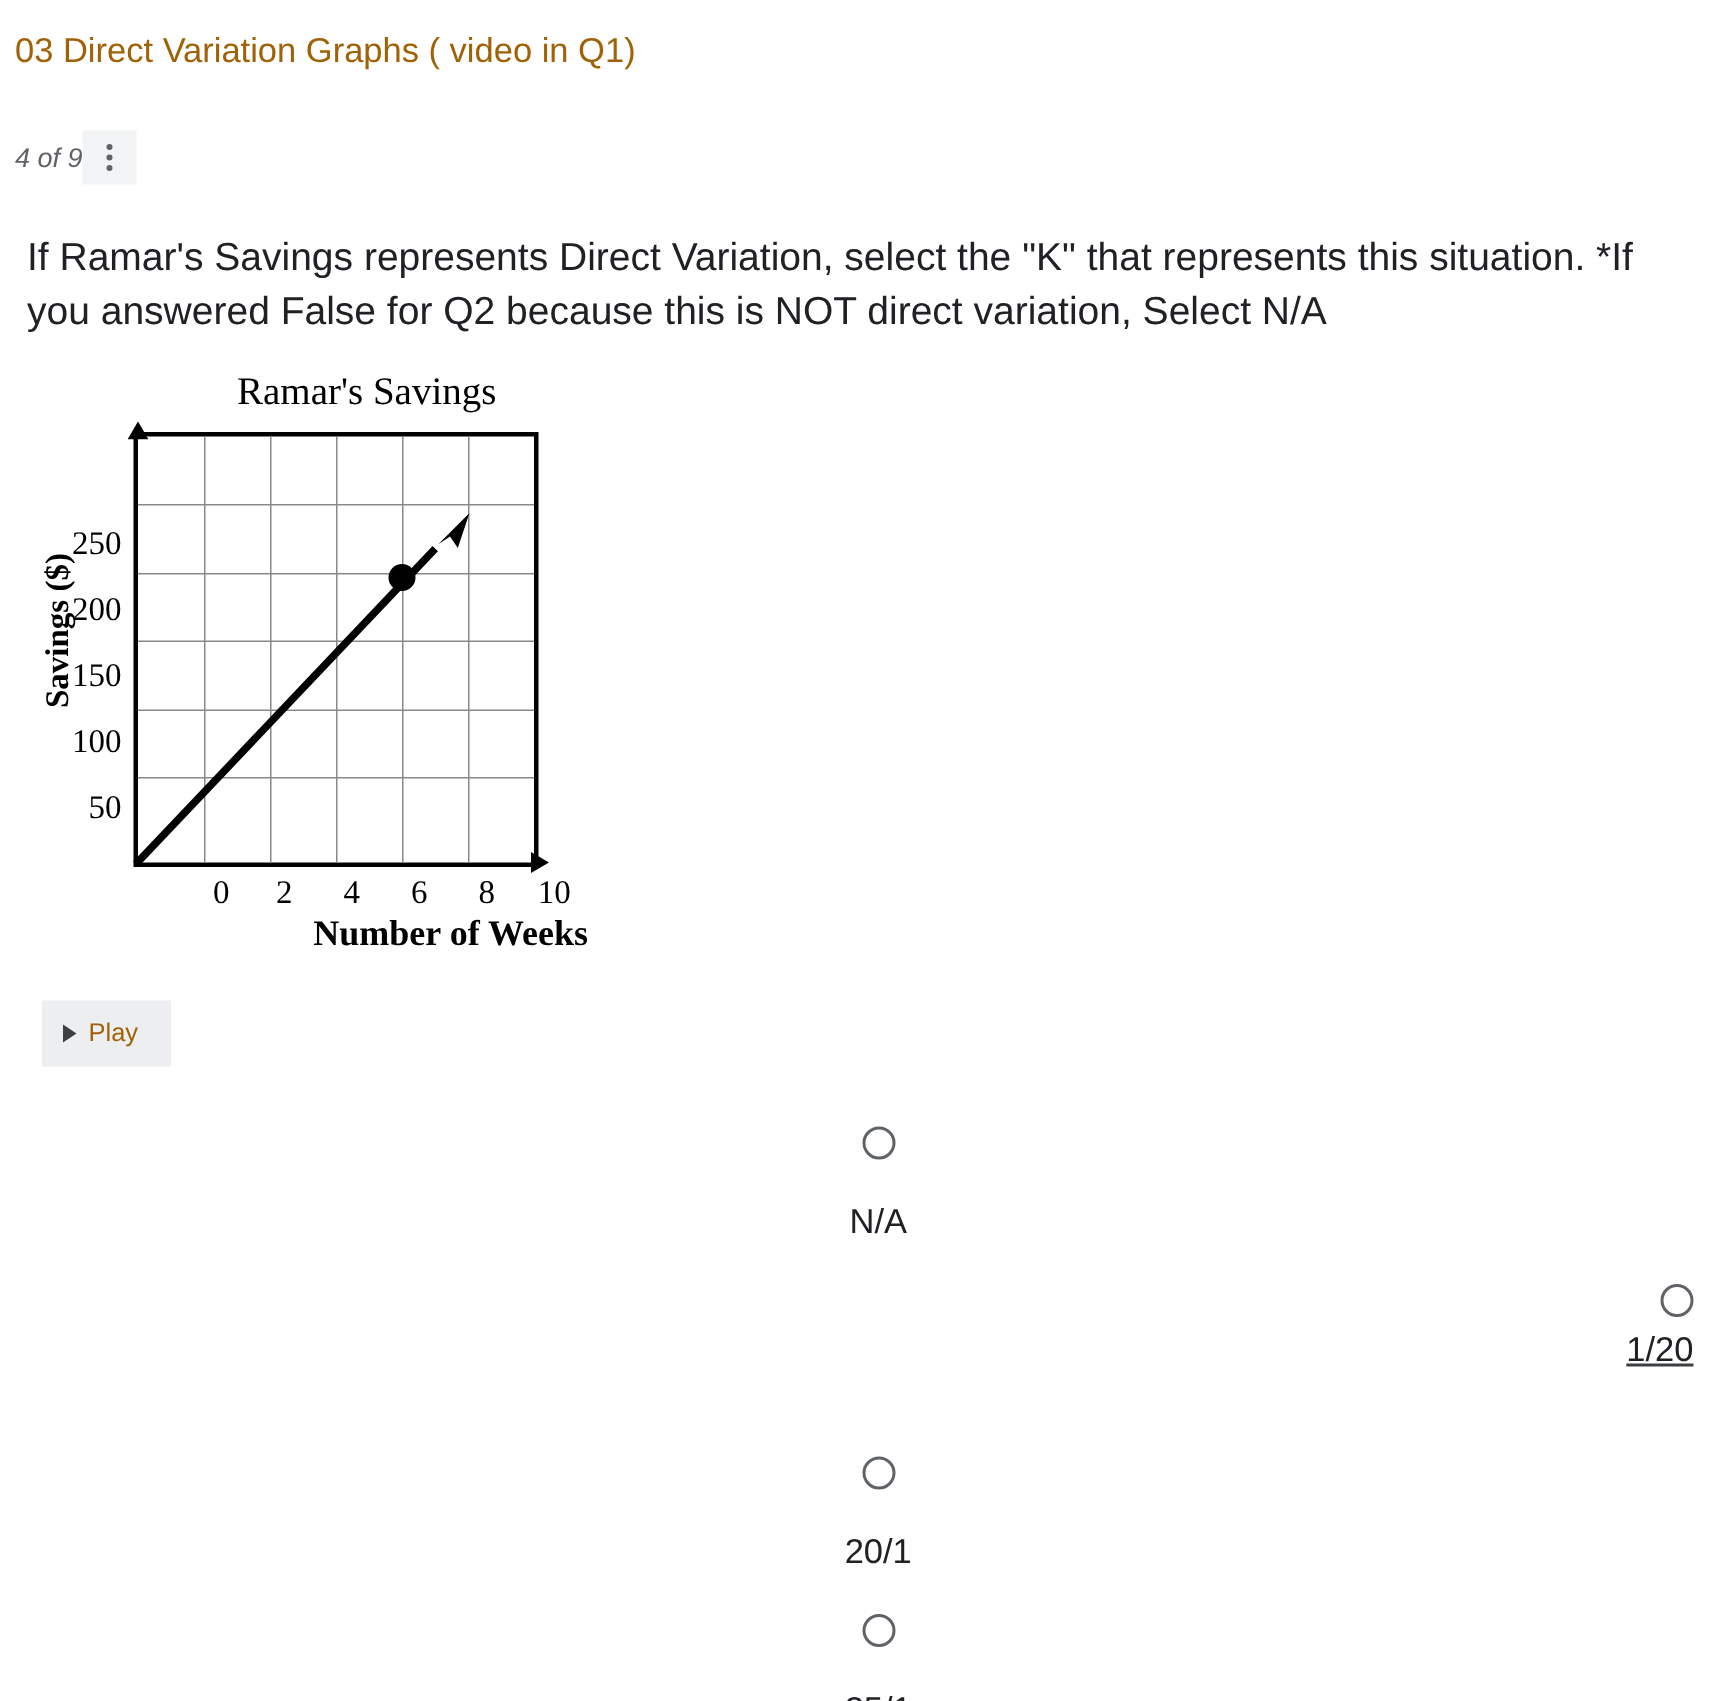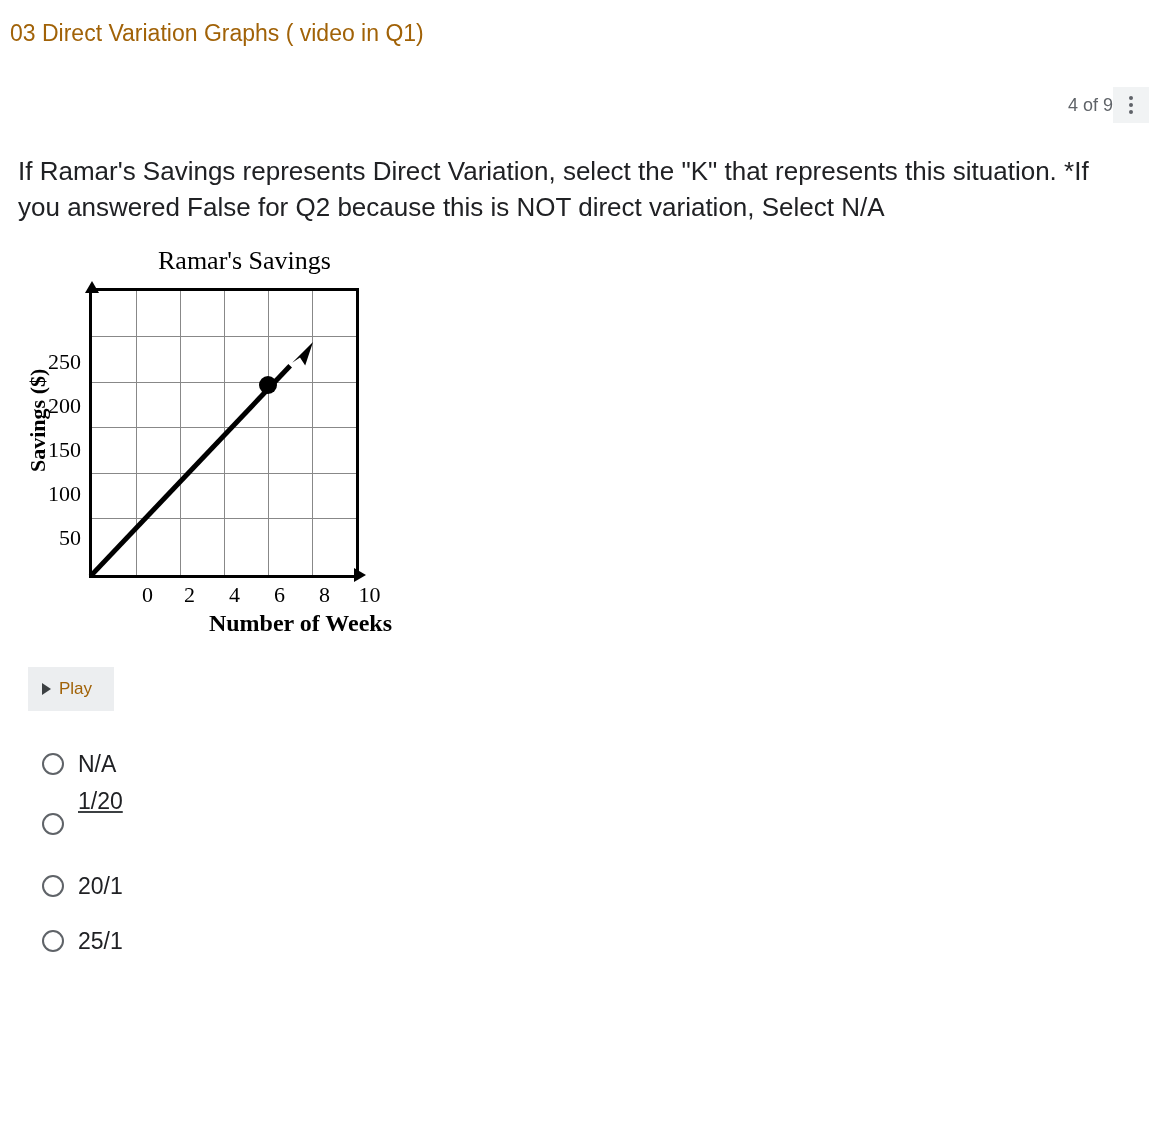--- a/index.html
+++ b/index.html
@@ -16,23 +16,24 @@
       overflow: hidden;
     }
     .page-title {
       font-size: 23px;
       font-weight: 400;
       color: #a16207;
       padding: 20px 10px 10px 10px;
     }
     .progress-row {
       display: flex;
-      justify-content: flex-end;
+      justify-content: flex-start;
       align-items: center;
       padding: 30px 10px 20px 10px;
+      font-style: italic;
     }
     .progress-text {
       font-size: 18px;
       color: #5f6368;
     }
     .menu-btn {
       width: 36px;
       height: 36px;
       background: #f1f3f4;
       display: flex;
@@ -181,22 +182,23 @@
       border-left: 9px solid #3c4043;
       border-top: 6px solid transparent;
       border-bottom: 6px solid transparent;
     }
     .options {
       margin-left: 24px;
     }
     .option {
       display: flex;
       align-items: center;
-      gap: 14px;
+      gap: 28px;
       margin-bottom: 28px;
+      flex-direction: column;
     }
     .option.offset {
       align-items: flex-end;
       margin-bottom: 40px;
       text-decoration: underline;
     }
     .radio {
       width: 22px;
       height: 22px;
       border: 2px solid #5f6368;

